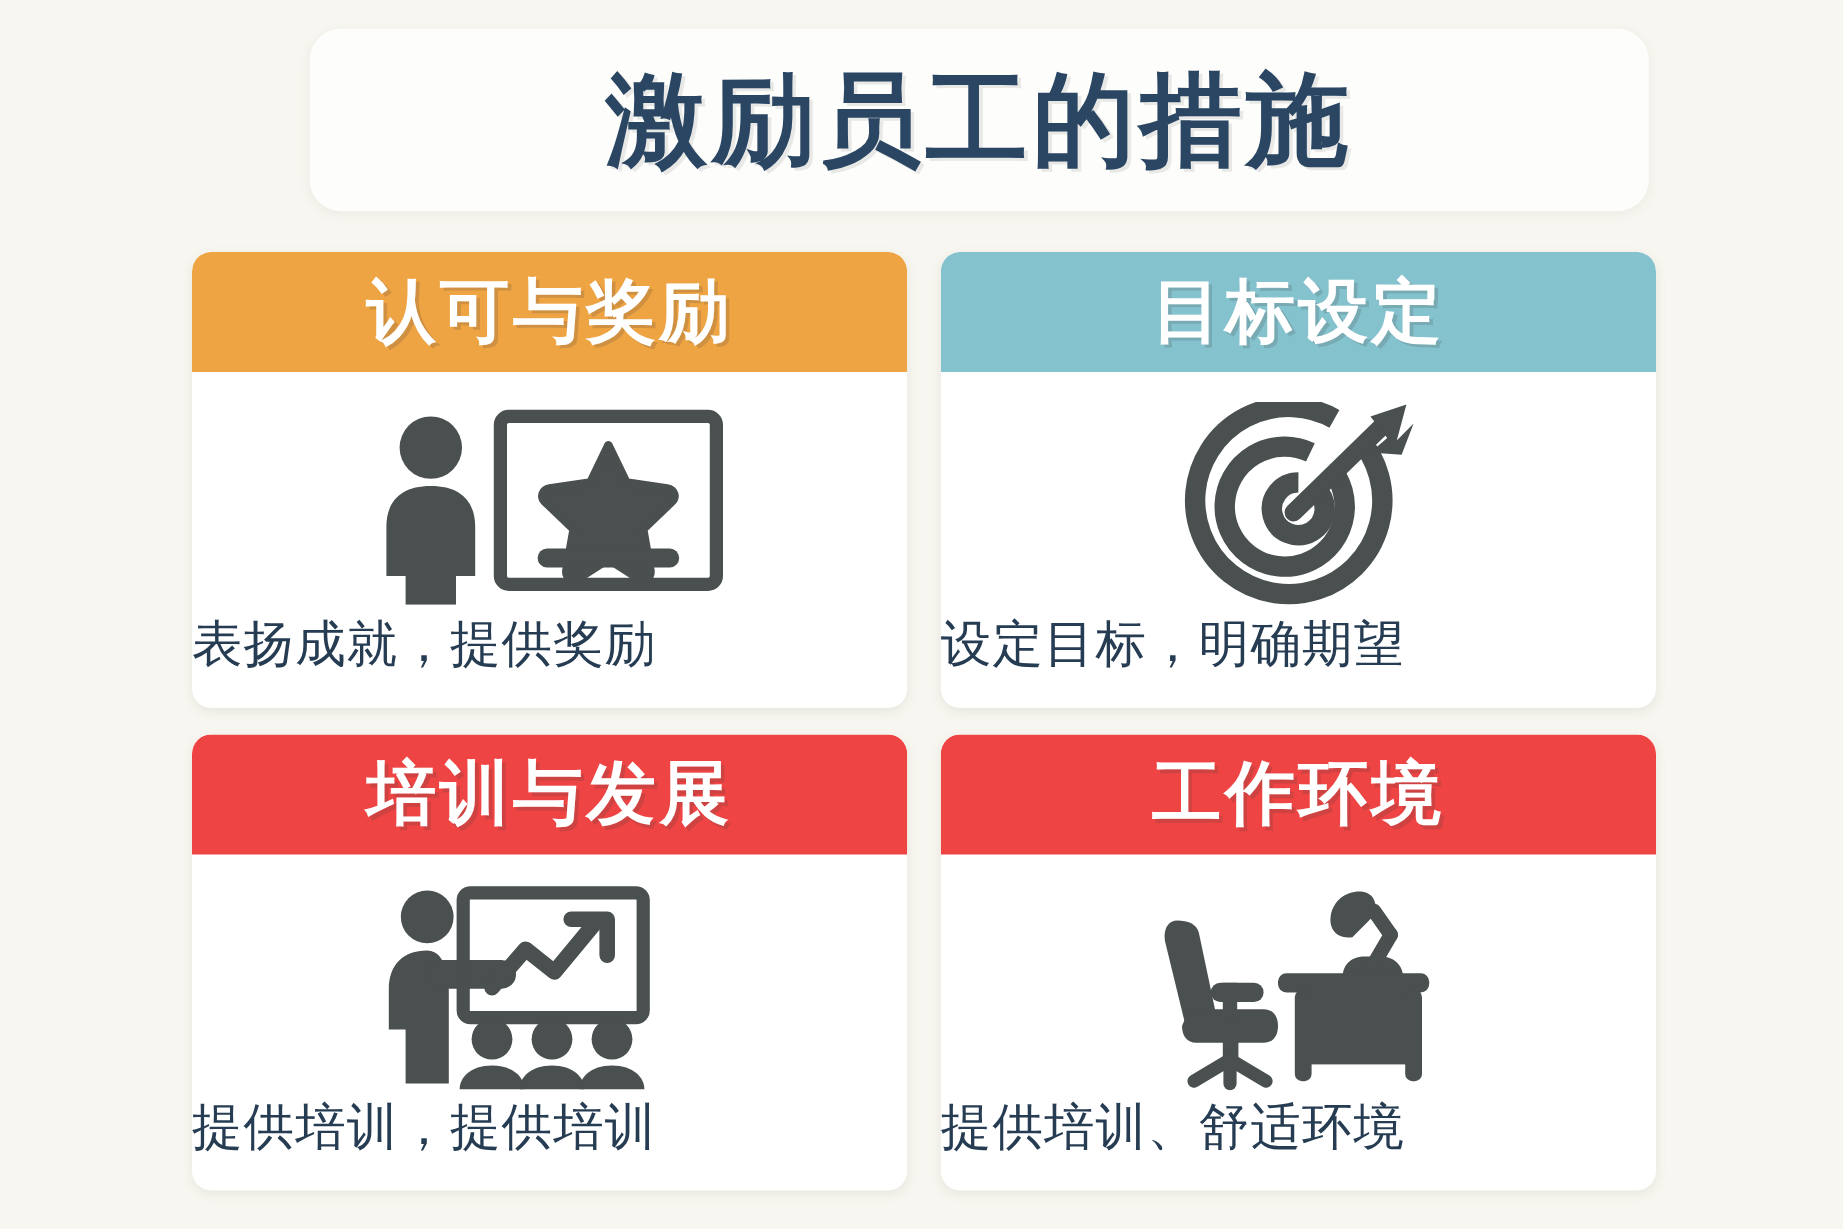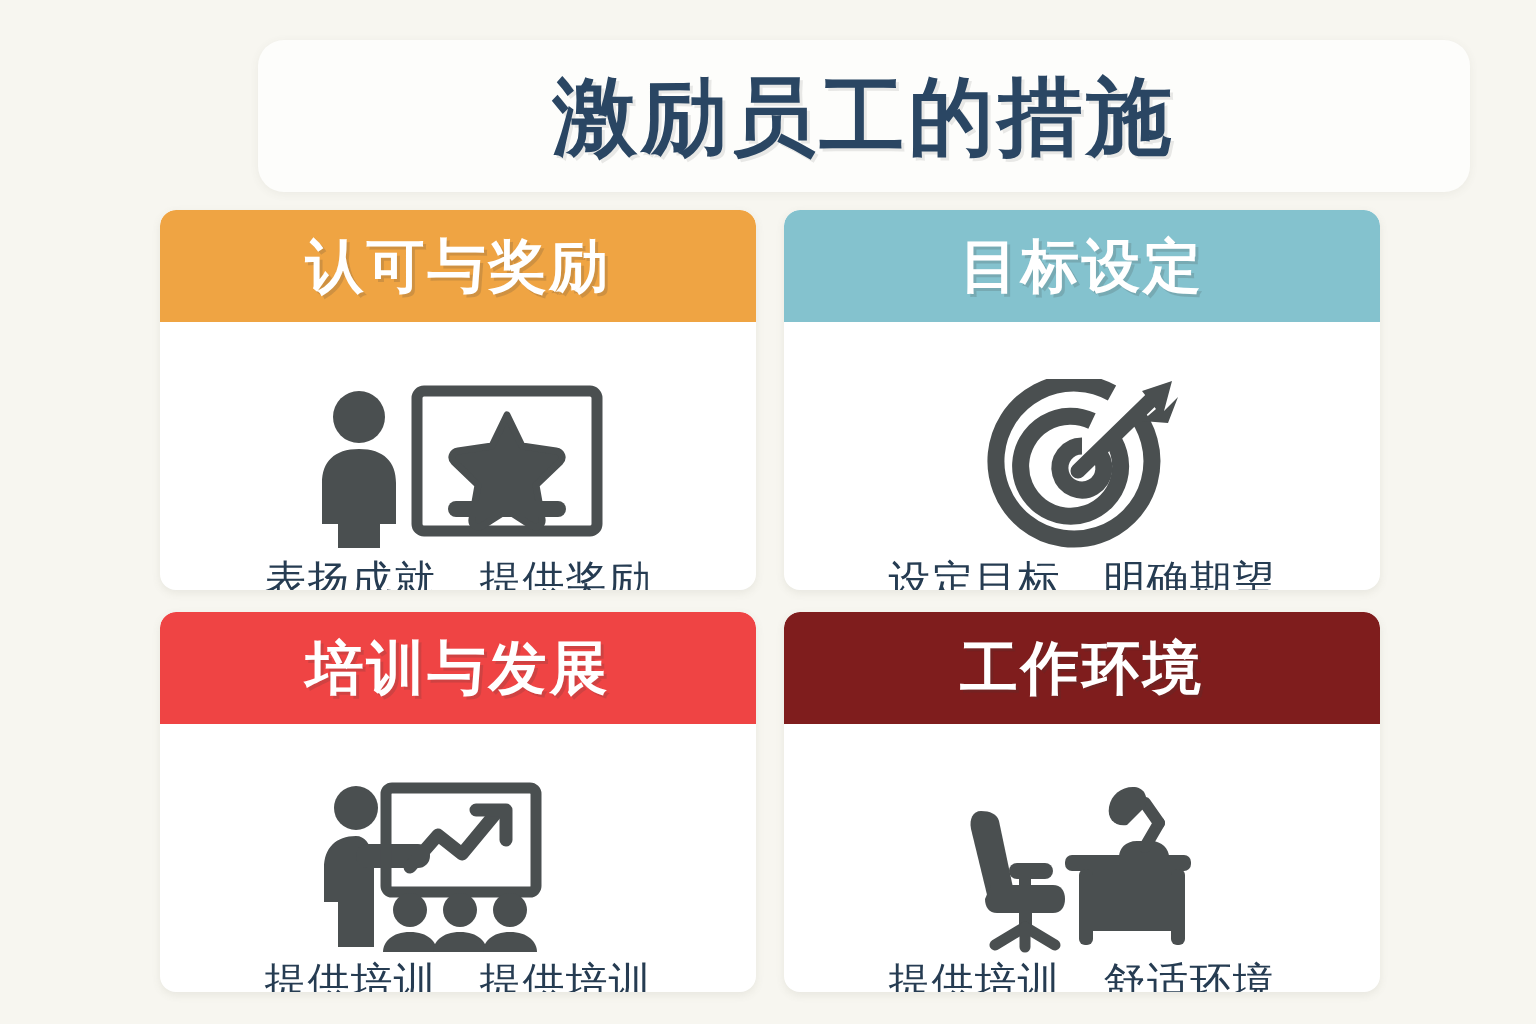--- a/index.html
+++ b/index.html
@@ -21,22 +21,22 @@
     inset: 0;
     display: flex;
     flex-direction: column;
     align-items: center;
   }
 
   
   .title-plate {
     position: absolute;
     left: 258px;
-    top: 40px;
-    width: 1212px;
+    top: 24px;
+    width: 1116px;
     height: 152px;
     background: #fdfdfb;
     border-radius: 26px;
     box-shadow: 0 2px 10px rgba(90, 85, 70, 0.07);
     display: flex;
     align-items: center;
     justify-content: center;
   }
   .title-text {
     font-size: 85px;
@@ -66,45 +66,43 @@
     background: #ffffff;
     border-radius: 16px;
     box-shadow: 0 3px 9px rgba(100, 95, 80, 0.10);
     display: flex;
     flex-direction: column;
     overflow: hidden;
     position: relative;
   }
 
   .card-header {
-    height: 112px;
+    height: 100px;
     border-radius: 16px 16px 0 0;
     display: flex;
     align-items: center;
     justify-content: center;
     flex: 0 0 auto;
   }
   .card-header-text {
     font-size: 58px;
     line-height: 1;
     font-weight: bold;
     color: #ffffff;
     letter-spacing: 3px;
     text-shadow: 3px 3px 0 rgba(60, 60, 60, 0.18);
     white-space: nowrap;
   }
 
   .card-body {
     flex: 1 1 auto;
     display: flex;
     flex-direction: column;
-    align-items: center;
     justify-content: flex-start;
     padding-top: 22px;
-    margin-top: 32px;
   }
 
   .icon-wrap {
     height: 178px;
     display: flex;
     align-items: center;
     justify-content: center;
   }
   .icon-wrap svg { display: block; }
 
@@ -204,21 +202,21 @@
               <circle cx="196" cy="128" r="17"></circle>
               <path d="M196 150 c-18 0 -27 10 -27 20 L223 170 C223 160 214 150 196 150 Z"></path>
             </g>
           </svg>
         </div>
         <div class="card-caption">提供培训，提供培训</div>
       </div>
     </div>
 
     <div class="card">
-      <div class="card-header" id="hdr3" style="background: #7f1d1d;">
+      <div class="card-header" id="hdr3" style="background: #ef4444;">
         <span class="card-header-text">工作环境</span>
       </div>
       <div class="card-body">
         <div class="icon-wrap">
           <svg width="250" height="172" viewBox="0 0 250 172" fill="#4a4f50" xmlns="http://www.w3.org/2000/svg">
 
             <path d="M24 30 C16 30 12 38 14 48 L32 122 L58 116 L42 40 C40 33 33 30 24 30 Z"></path>
 
             <path d="M34 104 L96 104 C104 104 108 110 108 118 C108 126 104 132 96 132 L40 132 C32 132 28 126 28 118 Z"></path>
 

